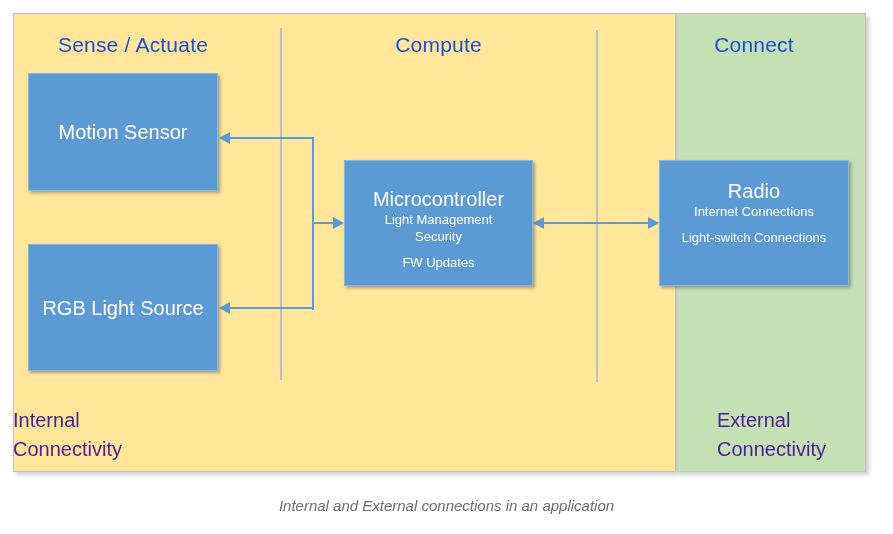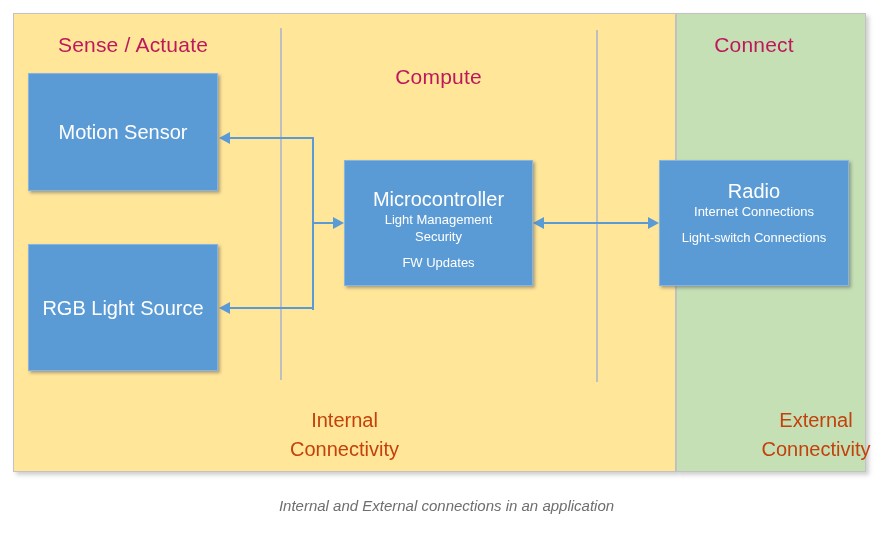--- a/index.html
+++ b/index.html
@@ -33,25 +33,25 @@
     left: 676px;
     width: 190px;
     background: var(--external-bg);
   }
   
   .col-header {
     position: absolute;
     top: 33px;
     text-align: center;
     font-size: 21px;
-    color: #be185d;
+    color: #1d4ed8;
     letter-spacing: 0.2px;
   }
   #header-sense   { left: 33px;  width: 200px; }
-  #header-compute { left: 344px; width: 189px; margin-top: 32px; }
+  #header-compute { left: 344px; width: 189px; }
   #header-connect { left: 659px; width: 190px; }
   
   .divider {
     position: absolute;
     width: 2px;
     background: var(--divider);
   }
   #divider-1 { left: 280px; top: 28px; height: 352px; }
   #divider-2 { left: 596px; top: 30px; height: 352px; }
   
@@ -94,24 +94,23 @@
     height: 0;
     border-top: 6px solid transparent;
     border-bottom: 6px solid transparent;
   }
   .ah-left  { border-right: 11px solid var(--connector); }
   .ah-right { border-left: 11px solid var(--connector); }
   
   .footer-label {
     position: absolute;
     top: 406px;
-    text-align: center;
     font-size: 20px;
     line-height: 29px;
-    color: #c2410c;
+    color: #4c1d95;
   }
   #footer-internal { left: 13px;  width: 663px; }
   #footer-external { left: 669px; width: 198px; margin-left: 48px; }
   
   #caption {
     position: absolute;
     top: 497px;
     left: 0;
     width: 893px;
     text-align: center;

